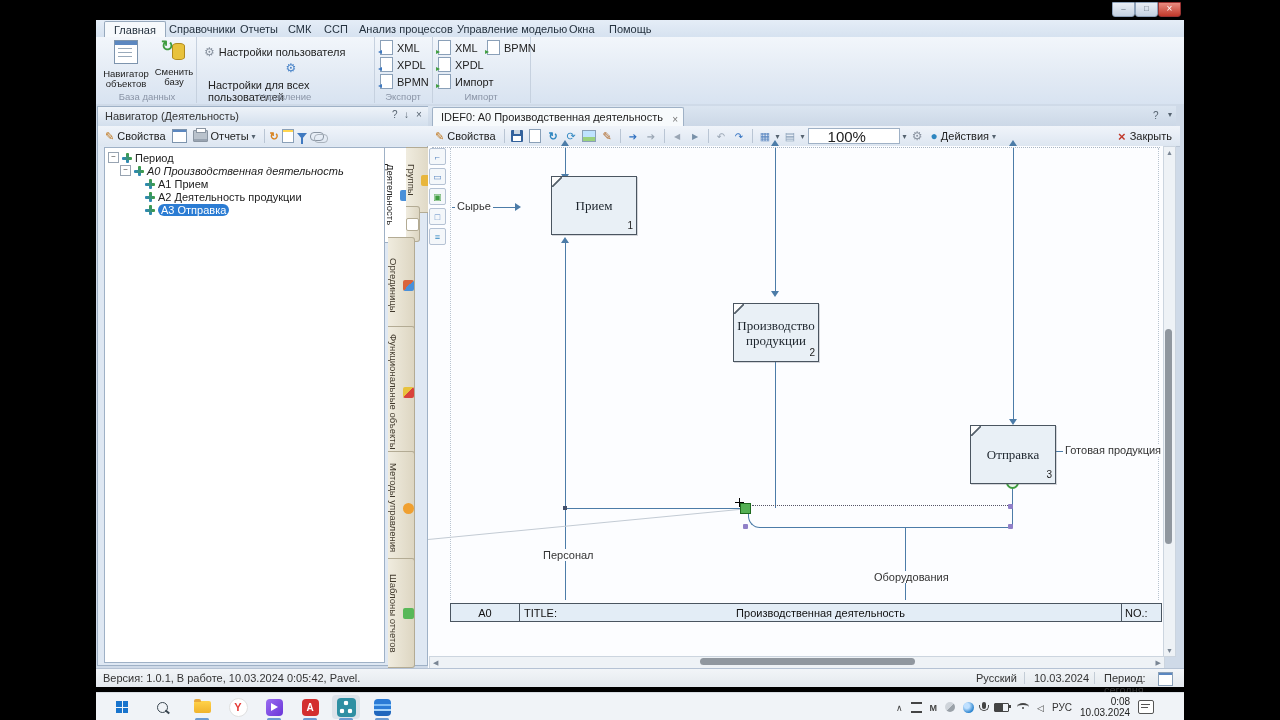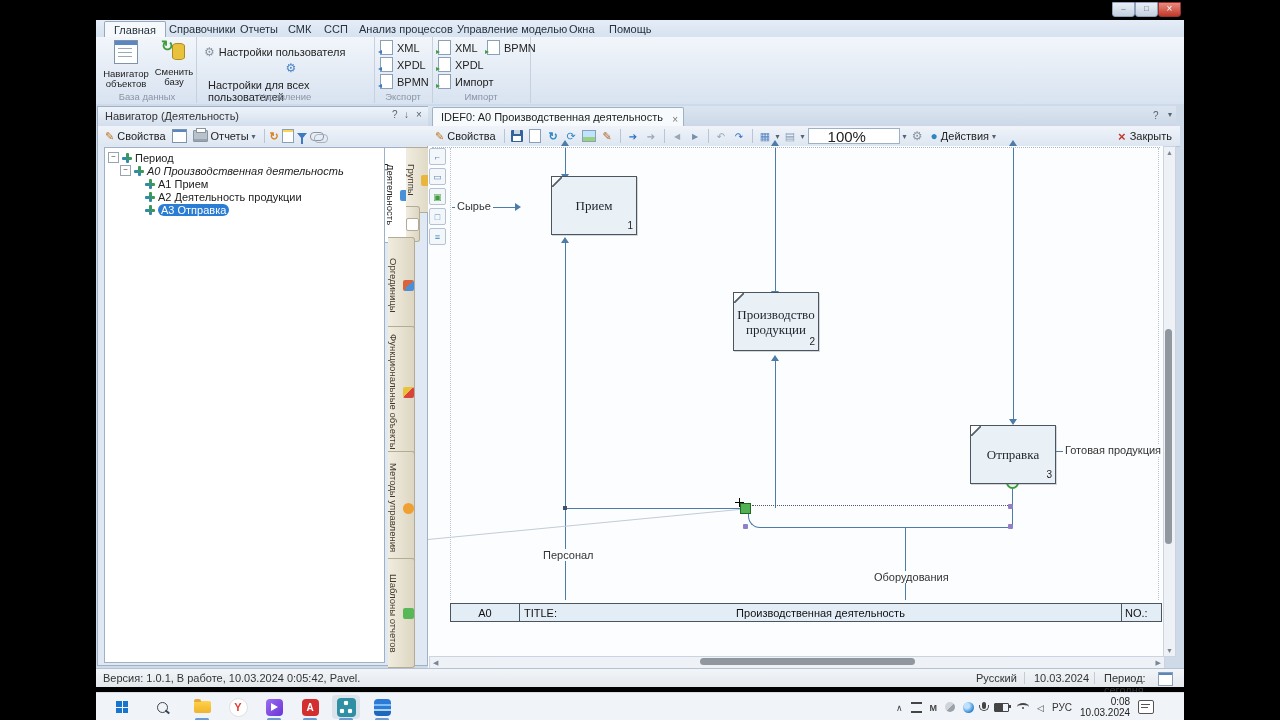--- a/index.html
+++ b/index.html
@@ -427,21 +427,21 @@
   <div class="abs alabel" style="left:1063px;top:444px;">Готовая продукция</div>
 
   <div class="abs alabel" style="left:541px;top:549px;">Персонал</div>
   <div class="abs alabel" style="left:872px;top:571px;">Оборудования</div>
 
   <div class="ibox" style="left:523px;top:176px;margin-left:28px;">
     <span class="fold"></span>
     <span>Прием</span>
     <span class="boxnum">1</span>
   </div>
-  <div class="ibox" style="left:733px;top:292px;">
+  <div class="ibox" style="left:733px;top:303px;">
     <span class="fold"></span>
     <span style="padding:0 6px;">Производство продукции</span>
     <span class="boxnum">2</span>
   </div>
   <div class="ibox" style="left:970px;top:425px;">
     <span class="fold"></span>
     <span>Отправка</span>
     <span class="boxnum">3</span>
   </div>
 

